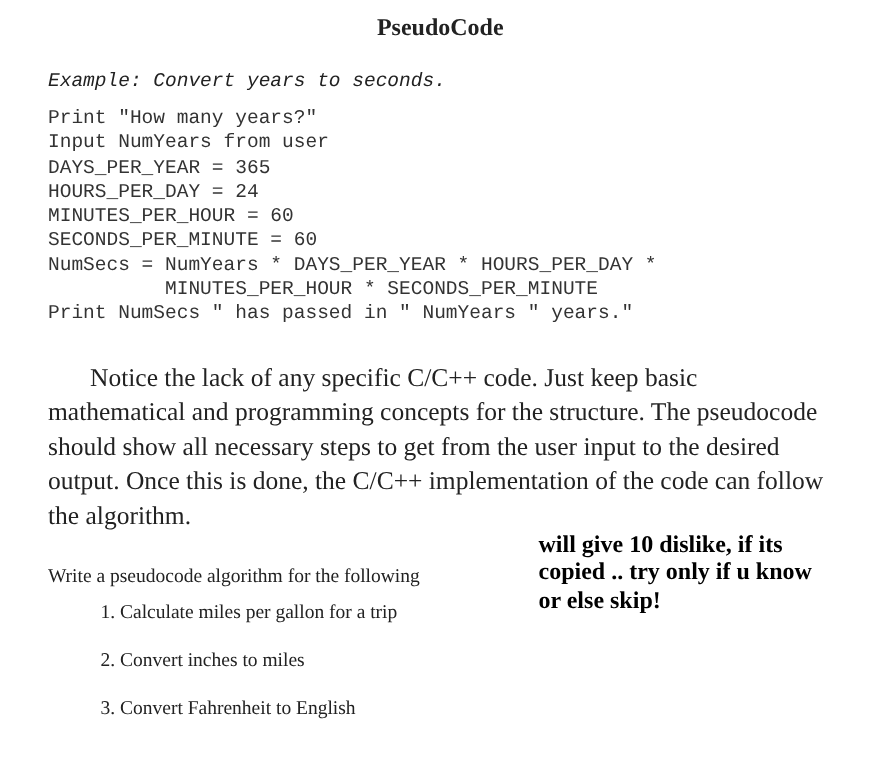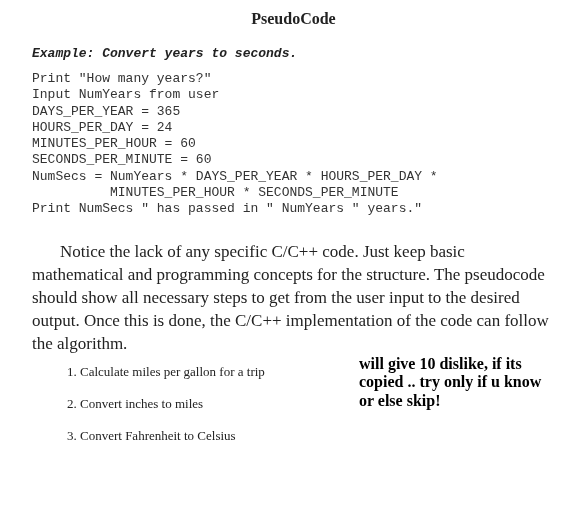--- a/index.html
+++ b/index.html
@@ -33,21 +33,20 @@
     }
     .intro .first-word {
       display: inline-block;
       text-indent: 28px;
     }
     .example-label {
       font-family: "Courier New", monospace;
       font-style: italic;
       font-size: 13px;
       margin-top: 18px;
-      font-weight: bold;
     }
     .code-block {
       font-family: "Courier New", monospace;
       font-size: 13px;
       white-space: pre;
       line-height: 1.25;
       margin-top: 10px;
       color: #333;
     }
     .explain {
@@ -99,22 +98,23 @@
 MINUTES_PER_HOUR = 60
 SECONDS_PER_MINUTE = 60
 NumSecs = NumYears * DAYS_PER_YEAR * HOURS_PER_DAY *
           MINUTES_PER_HOUR * SECONDS_PER_MINUTE
 Print NumSecs " has passed in " NumYears " years."</div>
 
   <div class="explain">
     <span class="first-word">Notice the lack of any specific C/C++ code.  Just keep basic mathematical and programming concepts for the structure.   The pseudocode should show all necessary steps to get from the user input to the desired output.  Once this is done, the C/C++ implementation of the code can follow the algorithm.</span>
   </div>
 
+  <div class="prompt-line">Write a pseudocode algorithm for the following</div>
 
   <ol class="tasks">
     <li>Calculate miles per gallon for a trip</li>
     <li>Convert inches to miles</li>
-    <li>Convert Fahrenheit to Celsius</li>
+    <li>Convert Fahrenheit to English</li>
 
   </ol>
 
   <div class="note">will give 10 dislike, if its copied .. try only if u know or else skip!</div>
 </div>
 
 </body></html>

